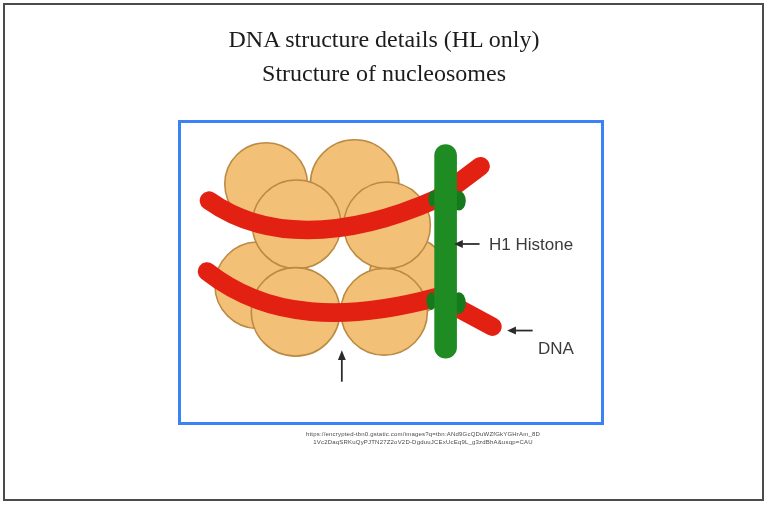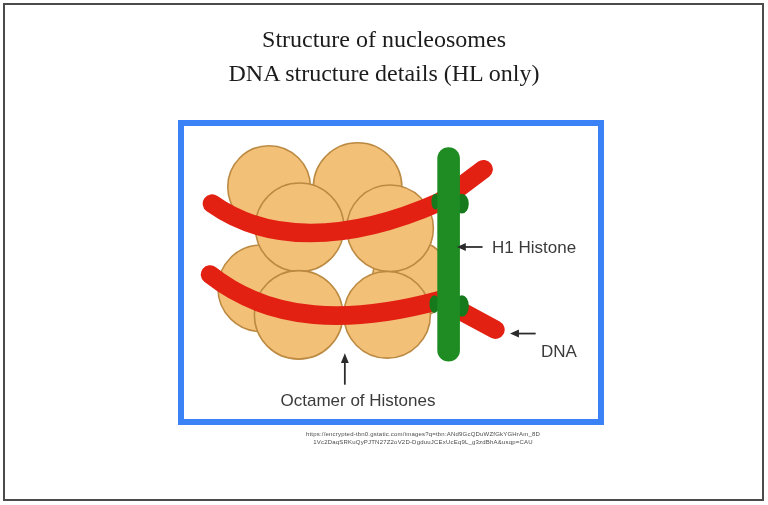--- a/index.html
+++ b/index.html
@@ -2,38 +2,38 @@
 <html><head>
 <meta charset="utf-8">
 <style>
   html,body{margin:0;padding:0;background:#ffffff;}
   .stage{position:relative;width:768px;height:505px;background:#ffffff;overflow:hidden;
          font-family:"Liberation Sans",sans-serif;}
   .frame{position:absolute;left:3px;top:3px;right:4px;bottom:4px;border:2px solid #4b4b4b;}
   .title{position:absolute;left:0;top:22px;width:768px;text-align:center;
          font-family:"Liberation Serif",serif;color:#1c1c1c;font-size:24px;line-height:34px;}
   .figure{position:absolute;left:178px;top:120px;width:426px;height:305px;
-          border:6px solid #3b82f6;box-sizing:border-box;background:#ffffff;}
+          border:3px solid #3b82f6;box-sizing:border-box;background:#ffffff;}
   .figure svg{position:absolute;left:0;top:0;}
   .lbl{position:absolute;font-size:17px;color:#3b3b3b;white-space:nowrap;}
   .lbl-h1{left:308px;top:112px;}
   .lbl-dna{left:357px;top:216px;}
   .lbl-oct{left:88px;top:265px;width:172px;text-align:center;}
   .citation{position:absolute;left:268px;top:430px;width:310px;text-align:center;
             font-size:6px;line-height:8px;color:#4a4a4a;letter-spacing:0.2px;}
 </style>
 </head>
 <body>
 
 <div class="stage">
   <div class="frame"></div>
 
   <div class="title">
+    <div>DNA structure details (HL only)</div>
     <div>Structure of nucleosomes</div>
-    <div>DNA structure details (HL only)</div>
   </div>
 
   <div class="figure">
     <svg width="422" height="301" viewBox="0 0 426 306">
 
       <g>
         <circle cx="77" cy="165" r="44" stroke-width="1.6" fill="#F2C177" stroke="#BC8A42"></circle>
         <circle cx="230" cy="156" r="40" stroke-width="1.6" fill="#F2C177" stroke="#BC8A42"></circle>
         <circle cx="85" cy="62" r="42" stroke-width="1.6" fill="#F2C177" stroke="#BC8A42"></circle>
         <circle cx="175" cy="62" r="45" stroke-width="1.6" fill="#F2C177" stroke="#BC8A42"></circle>
@@ -65,20 +65,19 @@
       </g>
 
       <g>
         <line x1="162" y1="240" x2="162" y2="263" stroke-width="1.8" stroke="#2B2B2B"></line>
         <polygon points="162,231 158,241 166,241" fill="#2B2B2B"></polygon>
       </g>
     </svg>
 
     <div class="lbl lbl-h1">H1 Histone</div>
     <div class="lbl lbl-dna">DNA</div>
-    <div class="lbl lbl-oct">Octamer of Histones</div>
   </div>
 
   <div class="citation">
     <div>https://encrypted-tbn0.gstatic.com/images?q=tbn:ANd9GcQDuWZfGkYGHrAm_8D</div>
     <div>1Vc2DaqSRKuQyPJTN27Z2oV2D-DgduuJCExUcEq9L_g3zdBhA&amp;usqp=CAU</div>
   </div>
 </div>
 
 </body></html>

